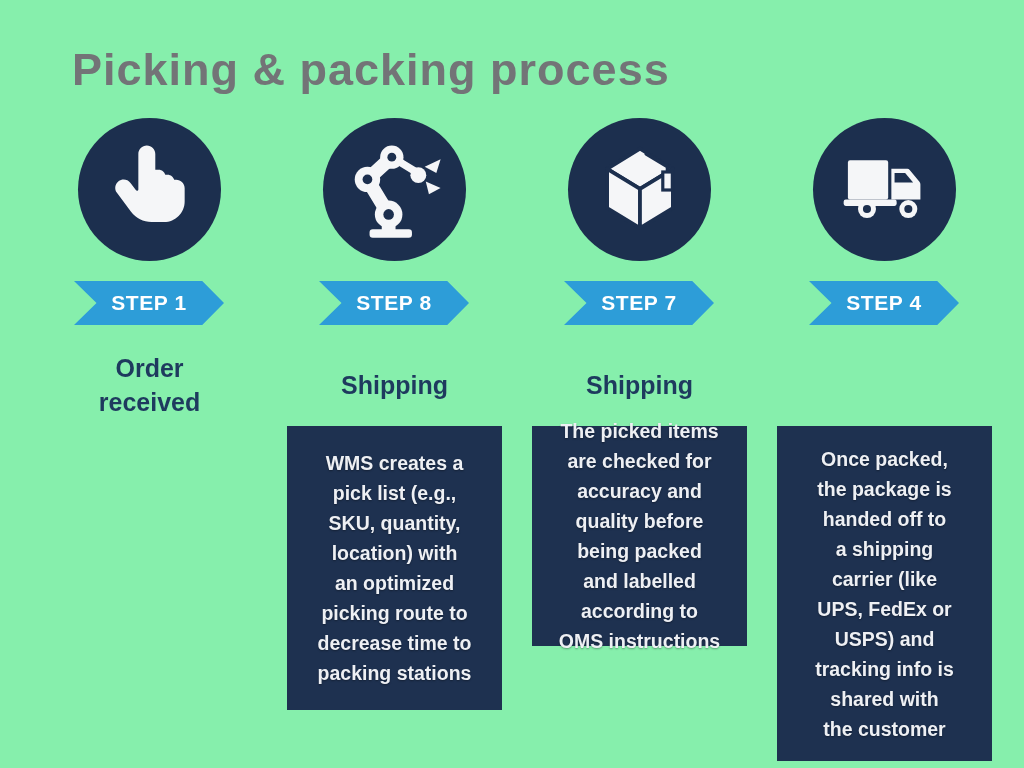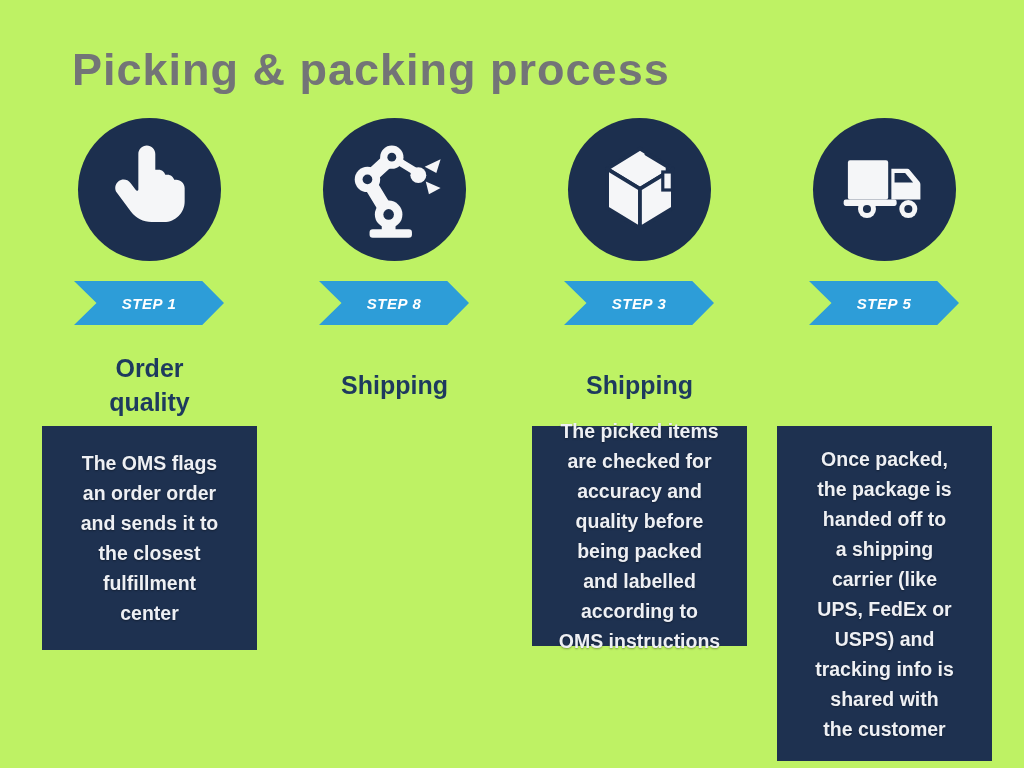--- a/index.html
+++ b/index.html
@@ -1,37 +1,37 @@
 <!DOCTYPE html>
 <html><head>
 <meta charset="utf-8">
 <style>
   html,body{margin:0;padding:0;background:#000;}
   #canvas{
-    position:relative;width:1024px;height:768px;background:#bef264;overflow:hidden;
+    position:relative;width:1024px;height:768px;background:#86efac;overflow:hidden;
     font-family:"Liberation Sans", sans-serif;
   }
   .page-title{
     position:absolute;left:72px;top:44px;
     font-size:45px;font-weight:bold;letter-spacing:1px;color:#737477;
   }
   .col{position:absolute;top:0;width:245px;height:768px;}
   .col1{left:27px;} .col2{left:272px;} .col3{left:517px;} .col4{left:762px;}
   .icon-circle{
     position:absolute;top:118px;left:51px;width:143px;height:143px;border-radius:50%;
     background:#1c2f4e;display:flex;align-items:center;justify-content:center;
   }
   .icon-circle svg{width:106px;height:106px;display:block;}
   .step-banner{
     position:absolute;top:281px;left:47px;width:150px;height:44px;background:#2d9dd8;
     clip-path:polygon(0% 0%, 85.5% 0%, 100% 50%, 85.5% 100%, 0% 100%, 15% 50%);
     display:flex;align-items:center;justify-content:center;
   }
   .step-banner span{
-    color:#ffffff;font-size:15px;font-weight:bold;letter-spacing:0.6px;font-style:italic;
+    color:#ffffff;font-size:21px;font-weight:bold;letter-spacing:0.6px;
   }
   .step-title{
     position:absolute;top:350px;left:0;width:245px;height:70px;
     display:flex;align-items:center;justify-content:center;text-align:center;
     color:#1e3a5e;font-size:25px;font-weight:bold;line-height:34px;white-space:pre-line;
   }
   .desc-box{
     position:absolute;top:426px;left:15px;width:215px;background:#1e3150;
     display:flex;align-items:center;justify-content:center;text-align:center;
   }
@@ -52,29 +52,21 @@
   <div class="col col1">
     <div class="icon-circle">
       <svg viewBox="0 0 100 100">
         <path fill="#f5f6f8" d="M47 8c-4.4 0-8 3.6-8 8v33.5c0 1.2-1.5 1.7-2.2 0.8l-5.2-7c-2.7-3.6-7.8-4.3-11.3-1.6c-3.4 2.6-4.1 7.5-1.5 11l13.3 17.8c4.5 6.1 11.7 9.7 19.3 9.7h11.9c10.7 0 19.4-8.7 19.4-19.4V48.4c0-4.4-3.6-8-8-8h-1.9c-0.7-2.8-3.2-4.9-6.2-4.9h-2.2c-0.7-2.7-3.2-4.7-6.1-4.7H55V16c0-4.4-3.6-8-8-8z"></path>
       </svg>
     </div>
     <div class="step-banner">
       <span>STEP 1</span>
     </div>
     <div class="step-title">Order
-quality</div>
-    <div class="desc-box">
-      <p>The OMS flags
-an order order
-and sends it to
-the closest
-fulfillment
-center</p>
-    </div>
+received</div>
   </div>
 
   <div class="col col2">
     <div class="icon-circle">
       <svg viewBox="0 0 100 100">
         <g fill="#f5f6f8">
           <path d="M44 73 L24 40 L47 19" fill="none" stroke="#f5f6f8" stroke-width="13" stroke-linecap="round"></path>
           <path d="M47 19 L70 33" fill="none" stroke="#f5f6f8" stroke-width="7" stroke-linecap="round"></path>
           <circle cx="44" cy="73" r="13"></circle>
           <circle cx="24" cy="40" r="12"></circle>
@@ -89,36 +81,46 @@
           <circle cx="44" cy="73" r="5"></circle>
           <circle cx="24" cy="40" r="4.6"></circle>
           <circle cx="47" cy="19" r="4.2"></circle>
         </g>
       </svg>
     </div>
     <div class="step-banner">
       <span>STEP 8</span>
     </div>
     <div class="step-title">Shipping</div>
+    <div class="desc-box">
+      <p>WMS creates a
+pick list (e.g.,
+SKU, quantity,
+location) with
+an optimized
+picking route to
+decrease time to
+packing stations</p>
+    </div>
   </div>
 
   <div class="col col3">
     <div class="icon-circle">
       <svg viewBox="0 0 100 100">
         <g fill="#f5f6f8" stroke="#1c2f4e" stroke-width="3.5" stroke-linejoin="round">
           <path d="M50 11 L81 30 L50 49 L19 30 Z"></path>
           <path d="M19 30 L50 49 L50 86 L19 67 Z"></path>
           <path d="M81 30 L50 49 L50 86 L81 67 Z"></path>
         </g>
         <path d="M56 16 L76 28 L76 33" fill="none" stroke="#1c2f4e" stroke-width="3.5" stroke-linecap="round"></path>
         <rect x="71.5" y="33" width="9" height="17" fill="#f5f6f8" stroke="#1c2f4e" stroke-width="3"></rect>
       </svg>
     </div>
     <div class="step-banner">
-      <span>STEP 3</span>
+      <span>STEP 7</span>
     </div>
     <div class="step-title">Shipping</div>
     <div class="desc-box">
       <p>The picked items
 are checked for
 accuracy and
 quality before
 being packed
 and labelled
 according to
@@ -135,21 +137,21 @@
           <rect x="11" y="59" width="50" height="6" rx="2"></rect>
           <circle cx="33" cy="68" r="8.5"></circle>
           <circle cx="72" cy="68" r="8.5"></circle>
         </g>
         <path d="M59 34 h10 l7.5 9 H59 Z" fill="#1c2f4e"></path>
         <circle cx="33" cy="68" r="3.8" fill="#1c2f4e"></circle>
         <circle cx="72" cy="68" r="3.8" fill="#1c2f4e"></circle>
       </svg>
     </div>
     <div class="step-banner">
-      <span>STEP 5</span>
+      <span>STEP 4</span>
     </div>
     <div class="desc-box">
       <p>Once packed,
 the package is
 handed off to
 a shipping
 carrier (like
 UPS, FedEx or
 USPS) and
 tracking info is

